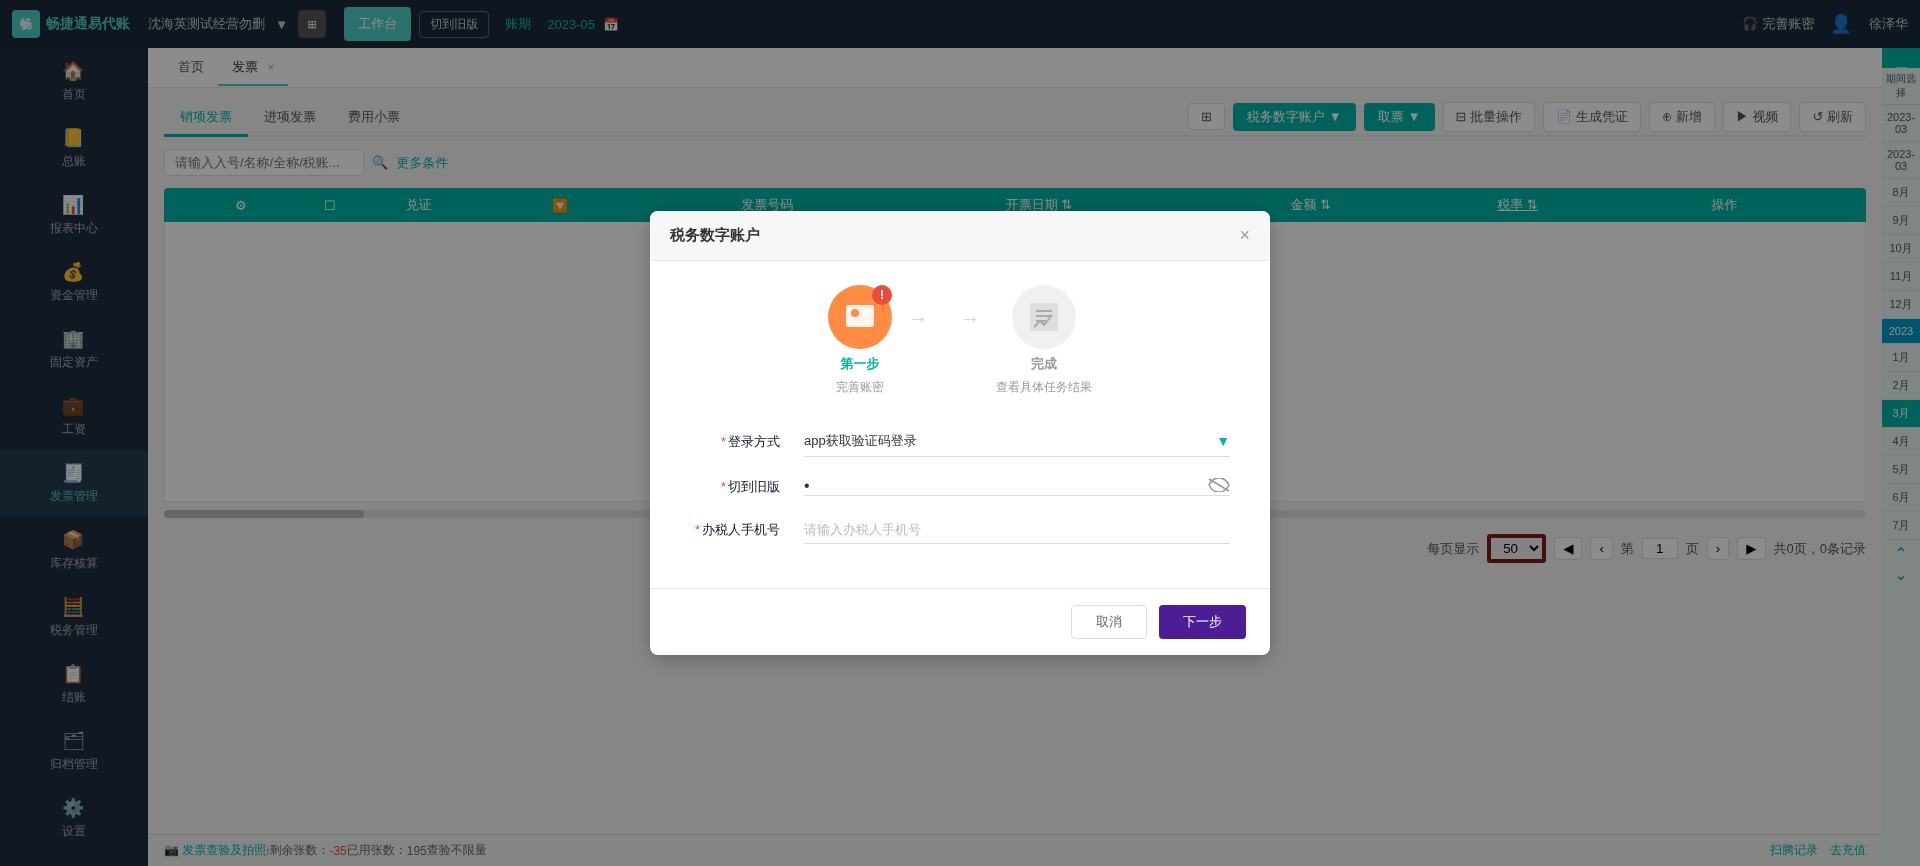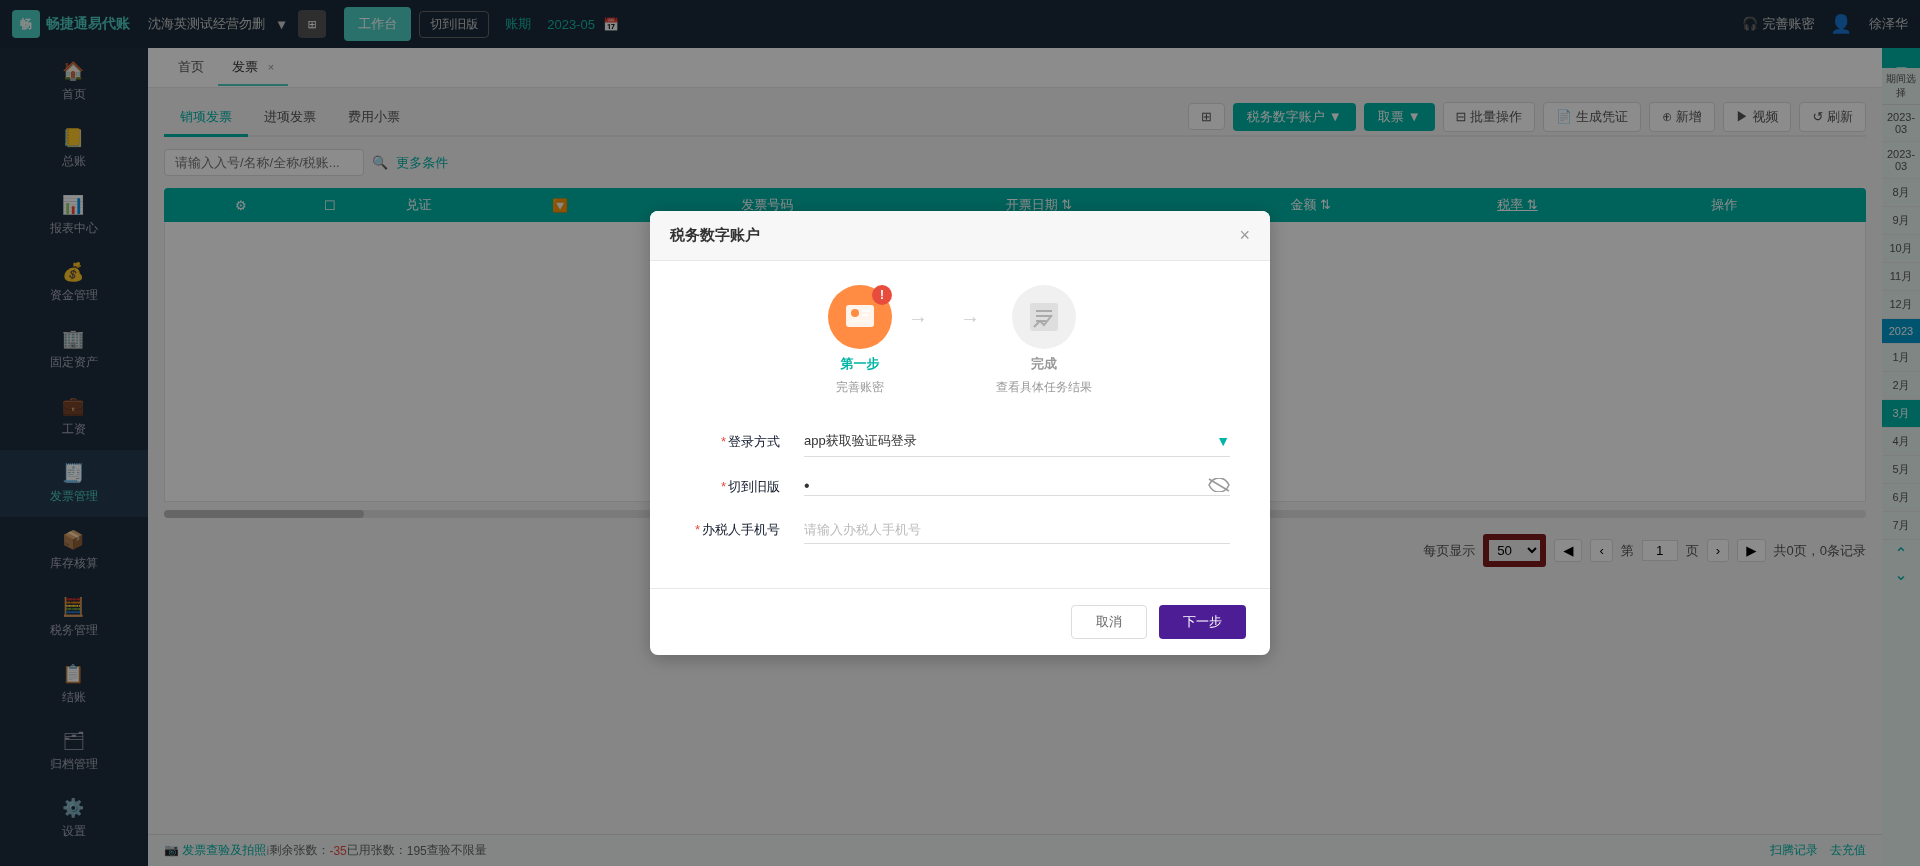--- a/index.html
+++ b/index.html
@@ -281,21 +281,21 @@
         </div>
 
         <div style="background:#fff;min-height:280px;border:1px solid #e8e8e8;border-top:none;"></div>
 
         <div class="scroll-bar">
           <div class="scroll-thumb"></div>
         </div>
 
         <div class="pagination">
           <span>每页显示</span>
-          <select style="border:6px solid #7f1d1d;padding:2px 4px;border-radius:3px;">
+          <select style="border:4px solid #7f1d1d;padding:2px 4px;border-radius:3px;text-align:center;">
             <option>50</option>
             <option>100</option>
           </select>
           <button class="page-btn">◀</button>
           <button class="page-btn">‹</button>
           <span>第</span>
           <input type="text" value="1" style="width: 36px; border: 1px solid rgb(221, 221, 221); text-align: center; padding: 2px;">
           <span>页</span>
           <button class="page-btn">›</button>
           <button class="page-btn">▶</button>

